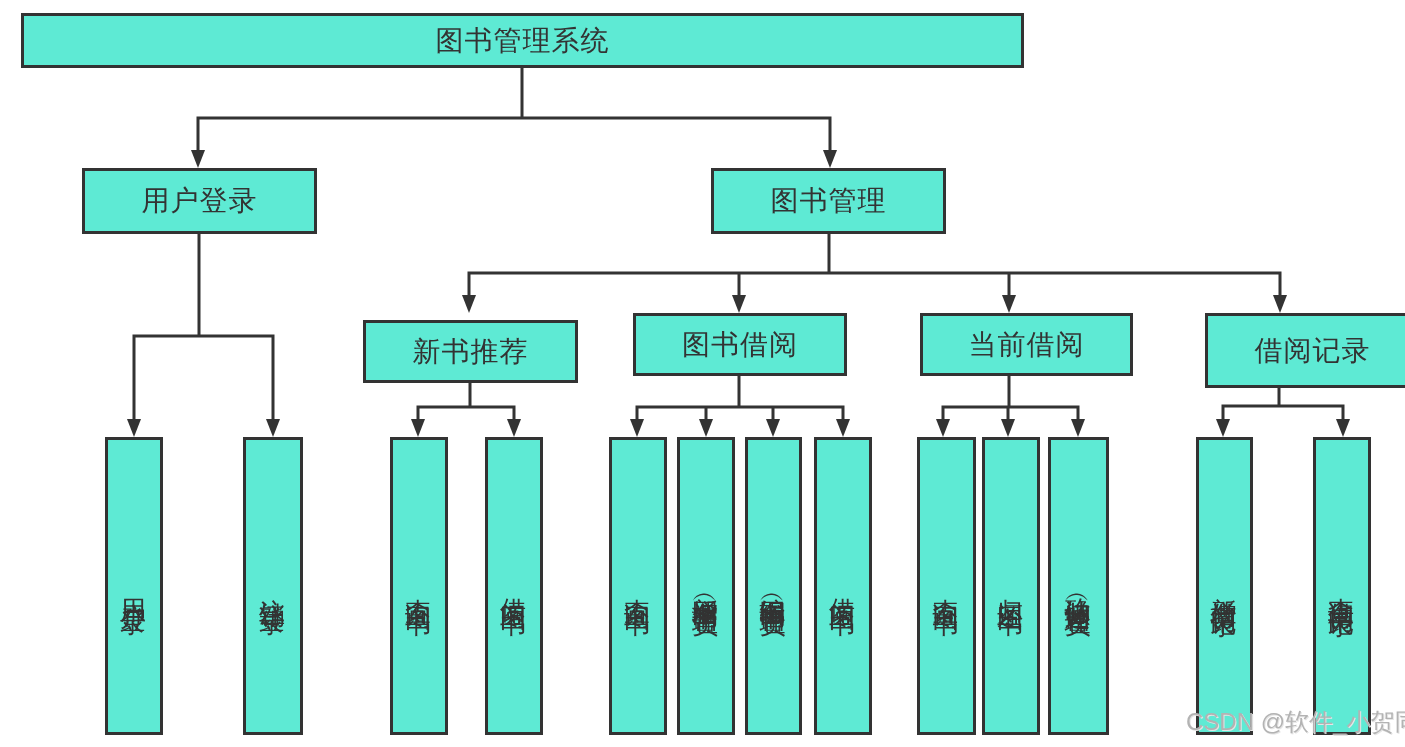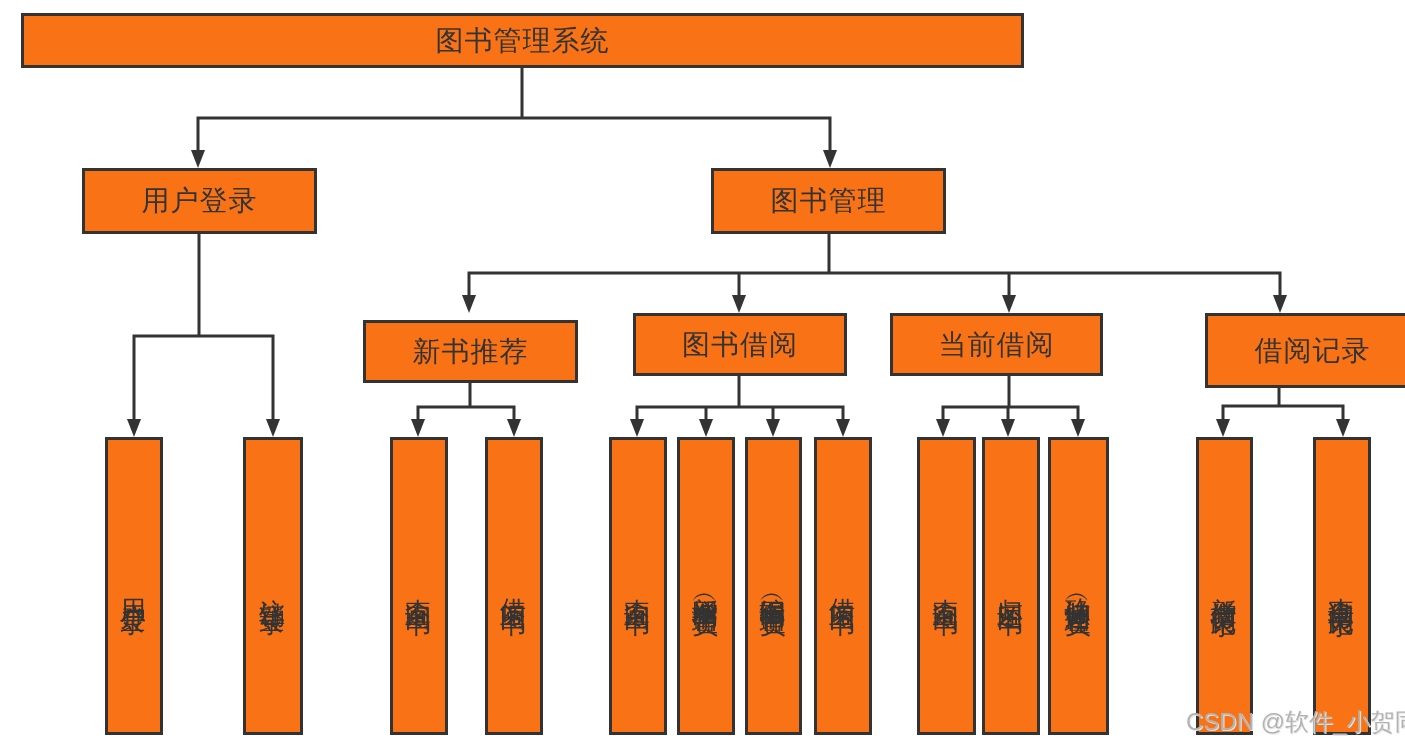--- a/index.html
+++ b/index.html
@@ -11,21 +11,21 @@
     font-family: "Liberation Sans", "DejaVu Sans", sans-serif;
     overflow: hidden;
   }
   #connector-layer {
     position: absolute;
     left: 0; top: 0;
     width: 1405px; height: 747px;
   }
   .box {
     position: absolute;
-    background: #f97316;
+    background: #5eead4;
     border: 3px solid #333333;
     box-sizing: border-box;
     display: flex;
     align-items: center;
     justify-content: center;
     color: #333333;
     text-align: center;
   }
   .hbox { font-size: 28px; letter-spacing: 1px; }
   .vbox {
@@ -93,21 +93,21 @@
     </g>
   </svg>
 
   <div class="box hbox" style="left:21px; top:13px; width:1003px; height:55px;">图书管理系统</div>
 
   <div class="box hbox" style="left:82px; top:168px; width:235px; height:66px;">用户登录</div>
   <div class="box hbox" style="left:711px; top:168px; width:235px; height:66px;text-align:right;">图书管理</div>
 
   <div class="box hbox" style="left:363px; top:320px; width:215px; height:63px;">新书推荐</div>
   <div class="box hbox" style="left:633px; top:313px; width:214px; height:63px;font-family:Liberation Mono, monospace;">图书借阅</div>
-  <div class="box hbox" style="left:890px; top:313px; width:213px; height:63px;">当前借阅</div>
+  <div class="box hbox" style="left:920px; top:313px; width:213px; height:63px;">当前借阅</div>
   <div class="box hbox" style="left:1173px; top:313px; width:215px; height:75px;margin-left:32px;">借阅记录</div>
 
   <div class="box vbox" style="left:105px; width:58px;">用户登录</div>
   <div class="box vbox" style="left:243px; width:60px;">注销登录</div>
 
   <div class="box vbox" style="left:390px; width:58px;">查询图书</div>
   <div class="box vbox" style="left:485px; width:58px;">借阅图书</div>
 
   <div class="box vbox" style="left:609px; width:58px;">查询图书</div>
   <div class="box vbox" style="left:677px; width:58px; letter-spacing:2px;">新增图书（管理员）</div>

